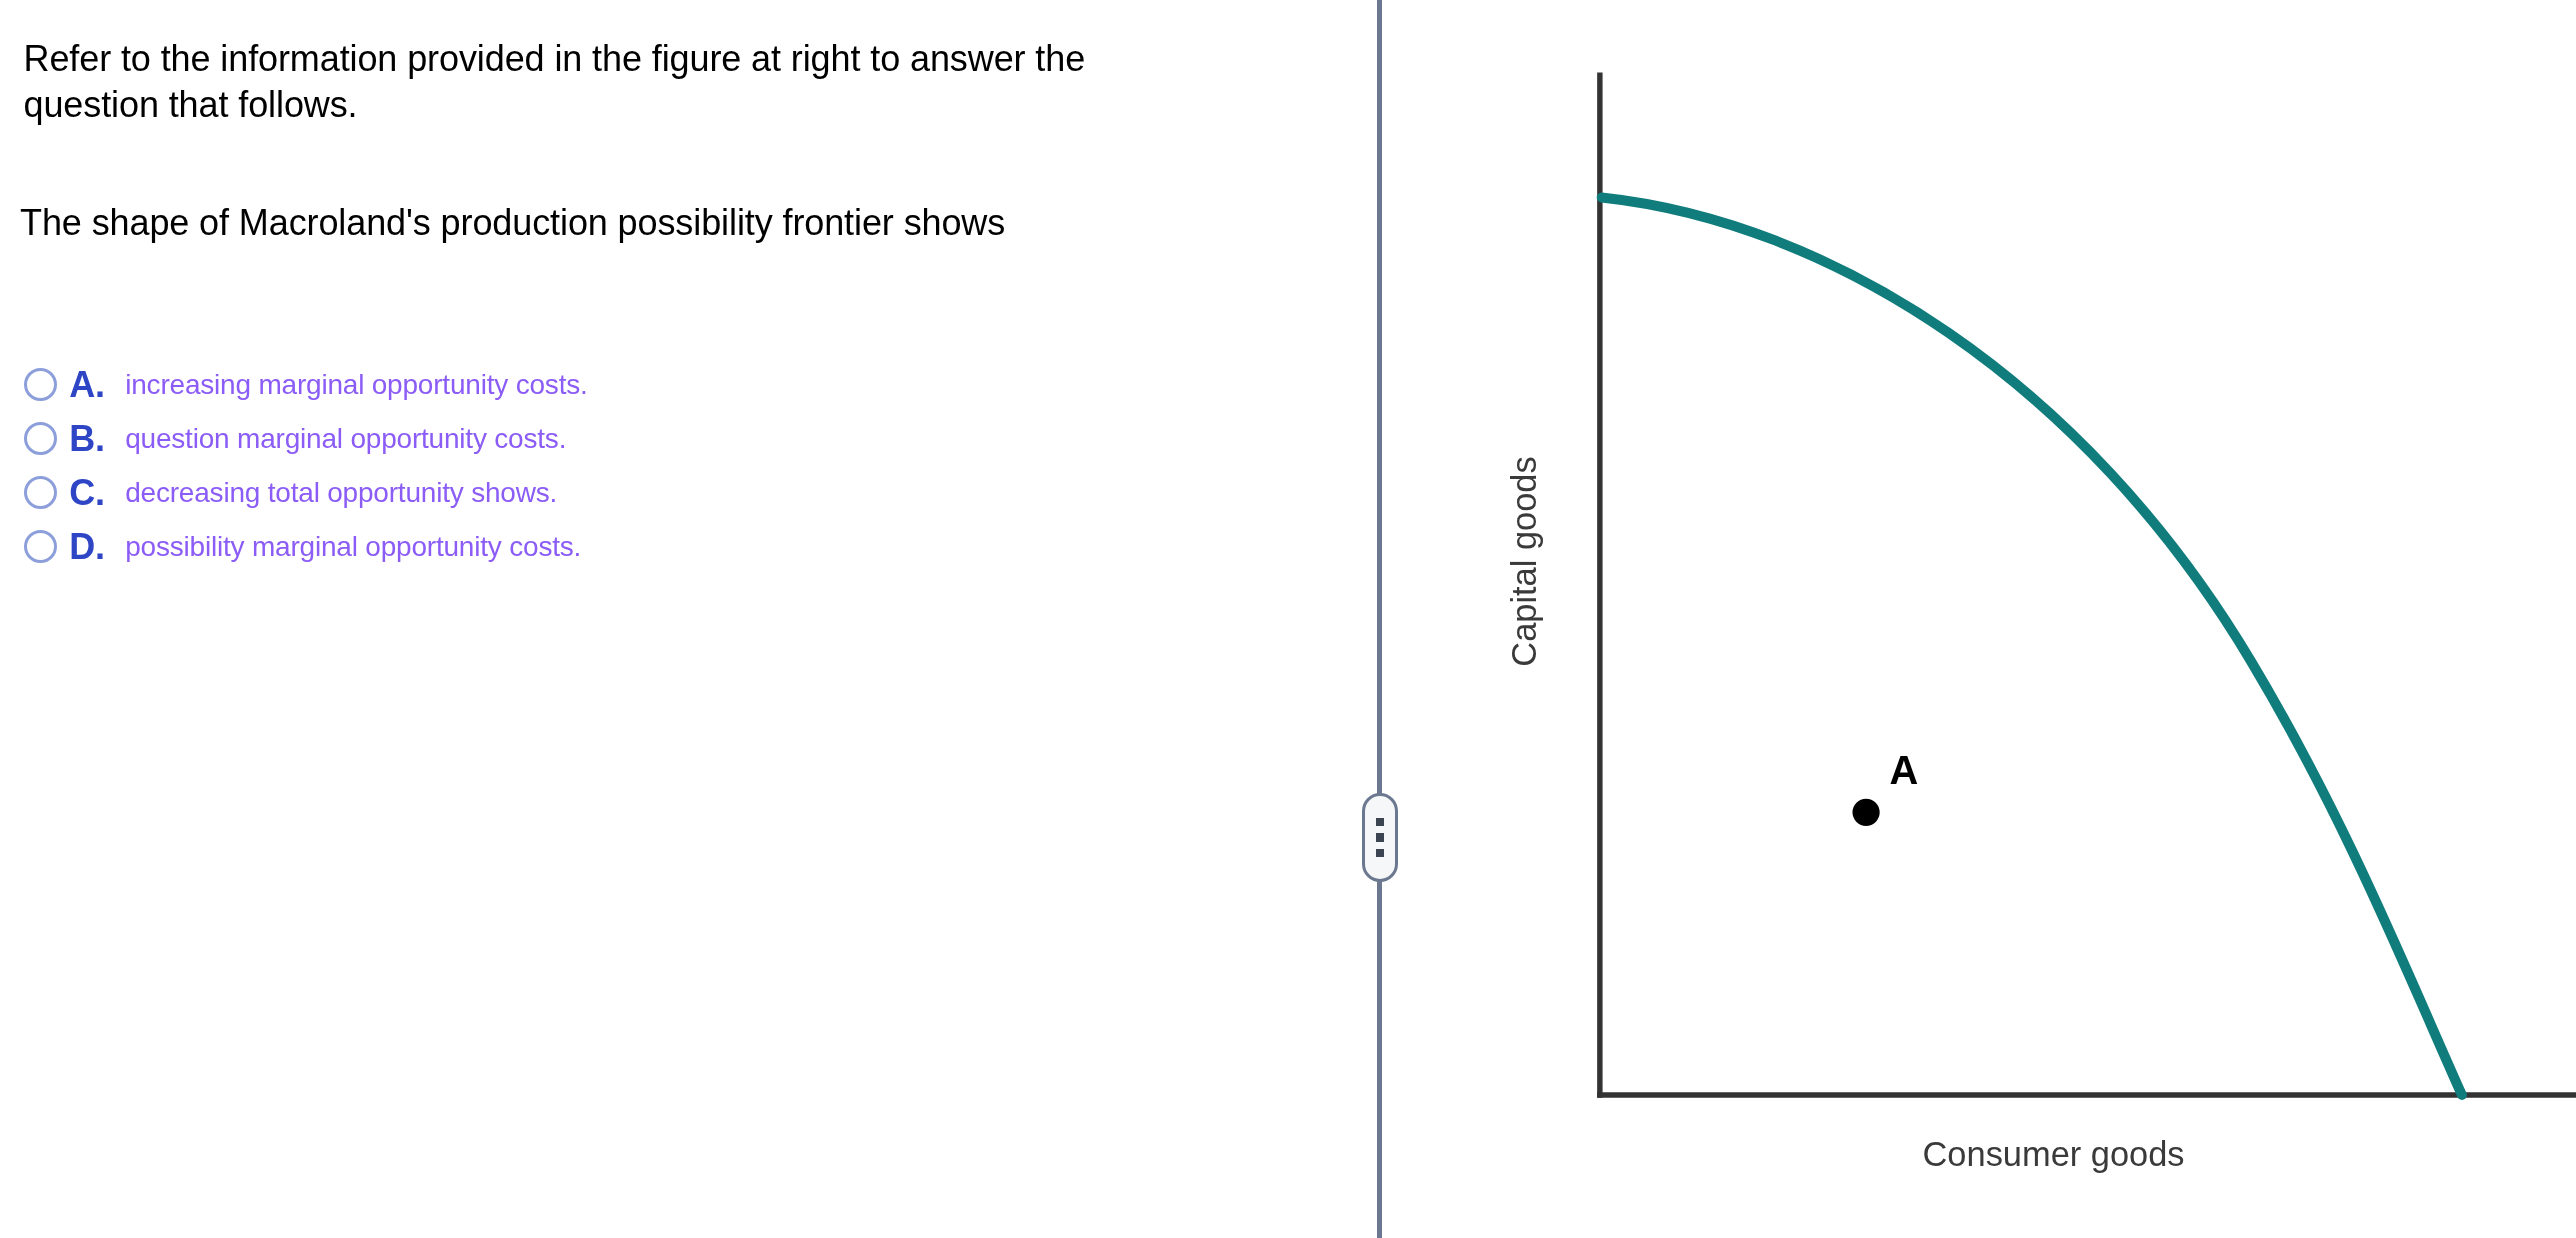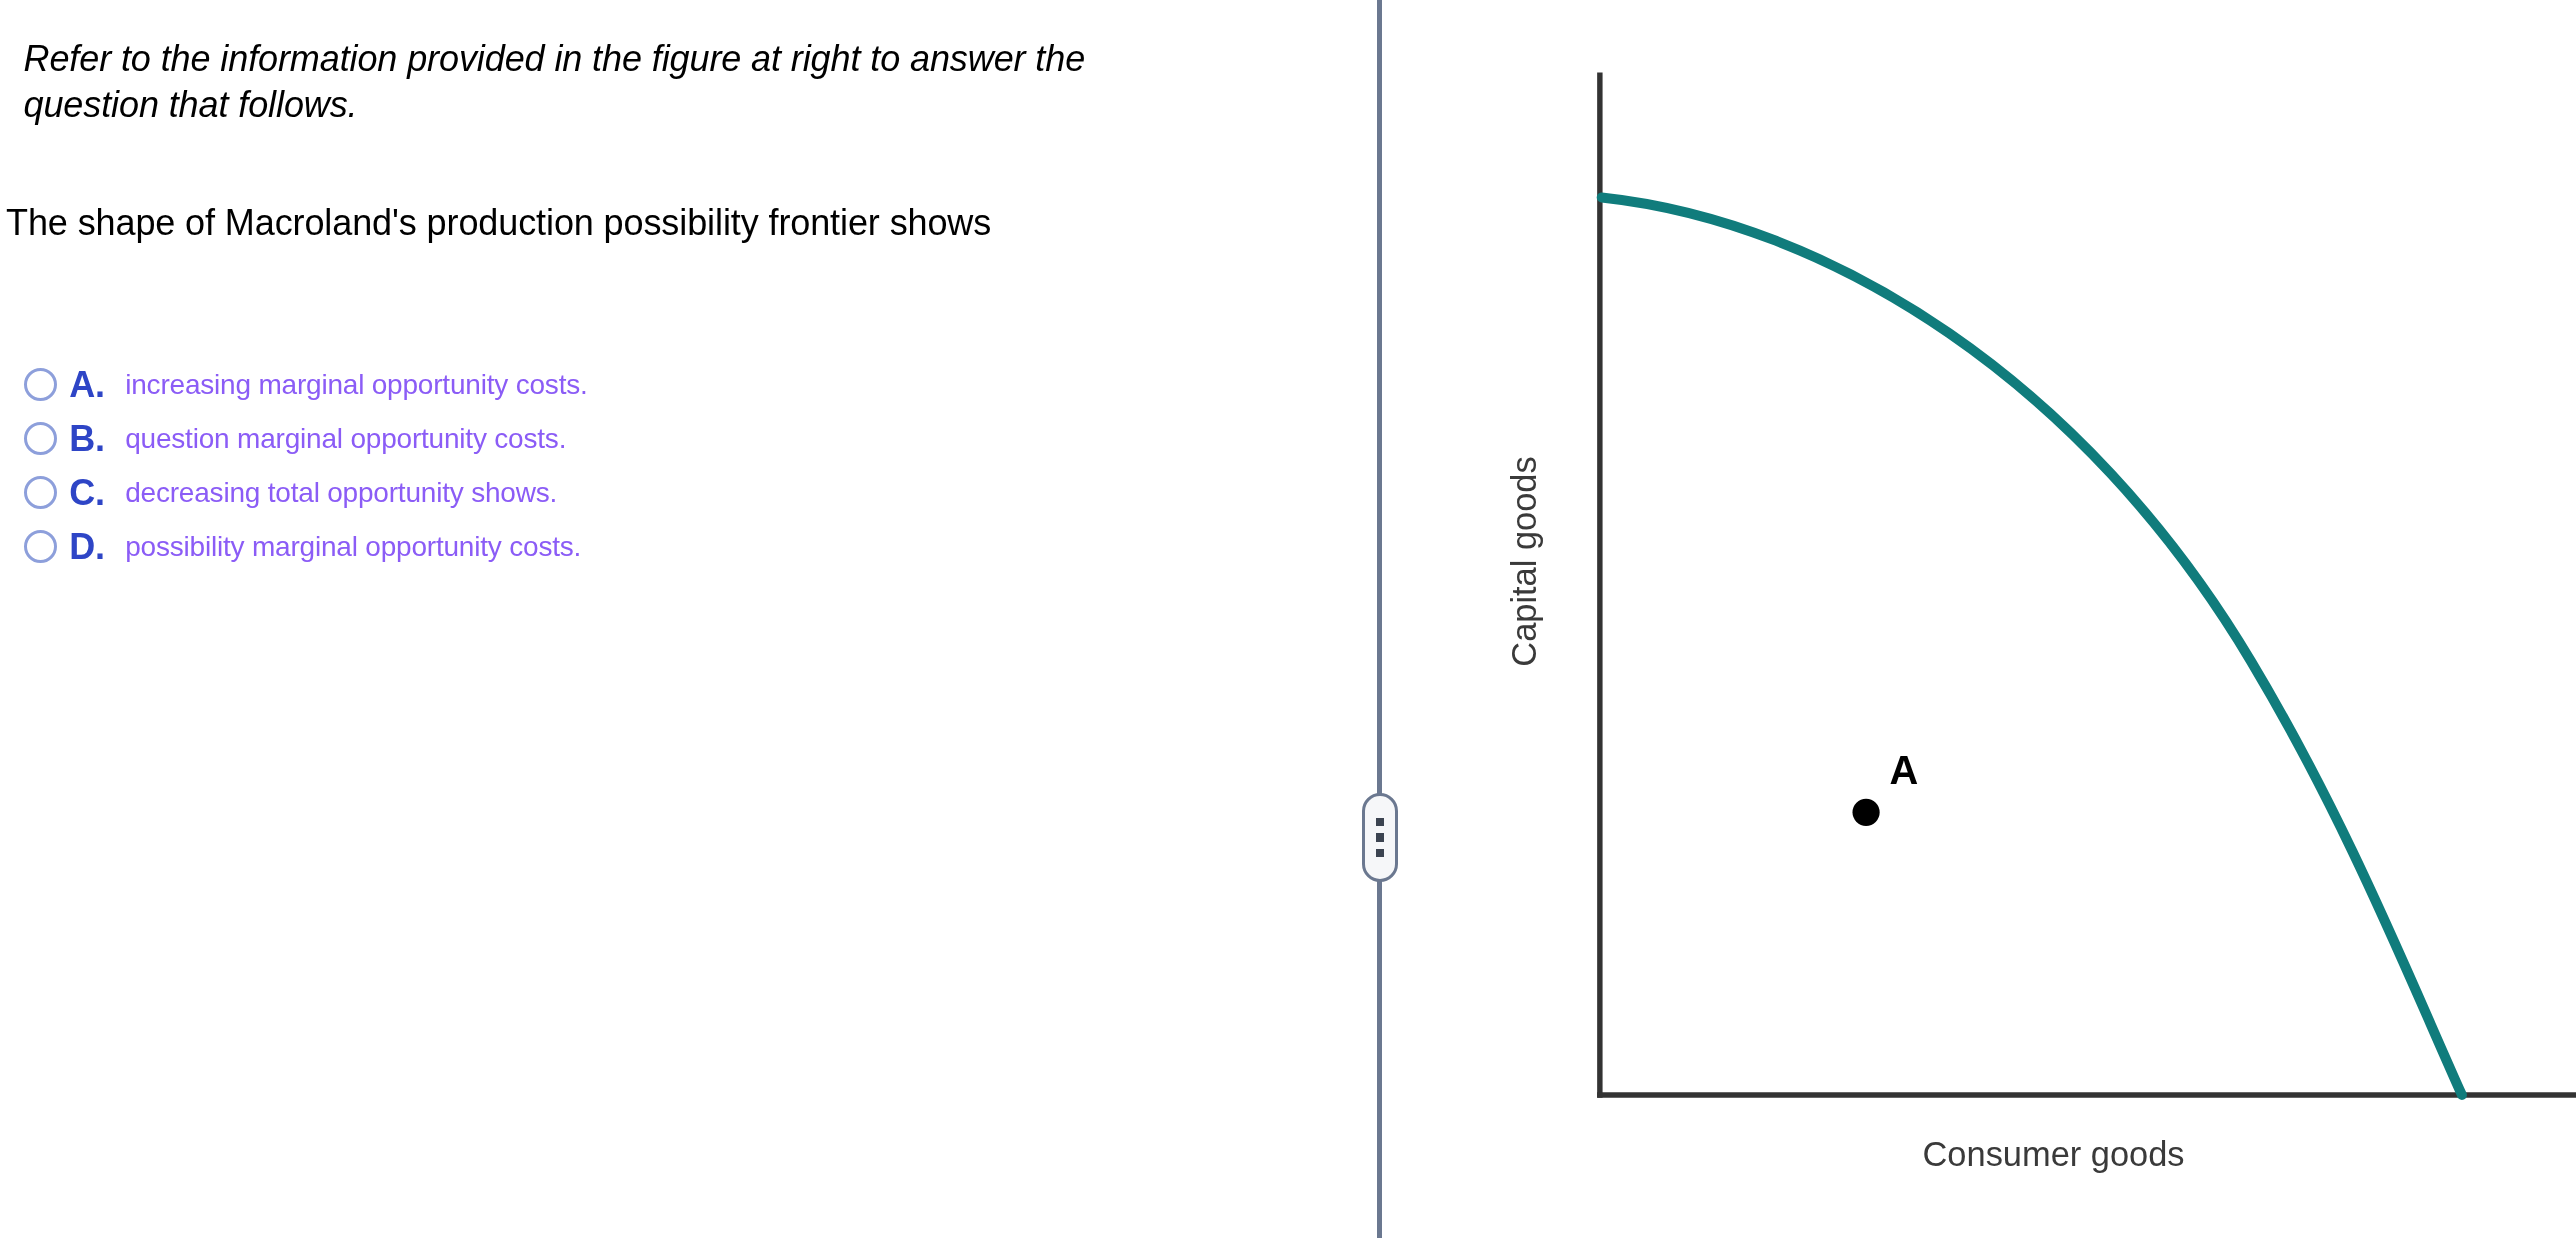--- a/index.html
+++ b/index.html
@@ -33,30 +33,29 @@
     padding: 0;
     box-sizing: border-box;
     background: #ffffff;
   }
 
   .intro-text {
     position: absolute;
     left: 23.5px;
     top: 0px;
     width: 1205px;
-    font-style: italic;
     font-size: 36px;
     line-height: 46px;
     color: #000000;
     letter-spacing: -0.1px;
   }
 
   .question-stem {
     position: absolute;
-    left: 6px;
+    left: 20px;
     top: 164px;
     width: 1177px;
     font-size: 36px;
     line-height: 46px;
     color: #000000;
     letter-spacing: -0.1px;
   }
 
   .options-list {
     position: absolute;

